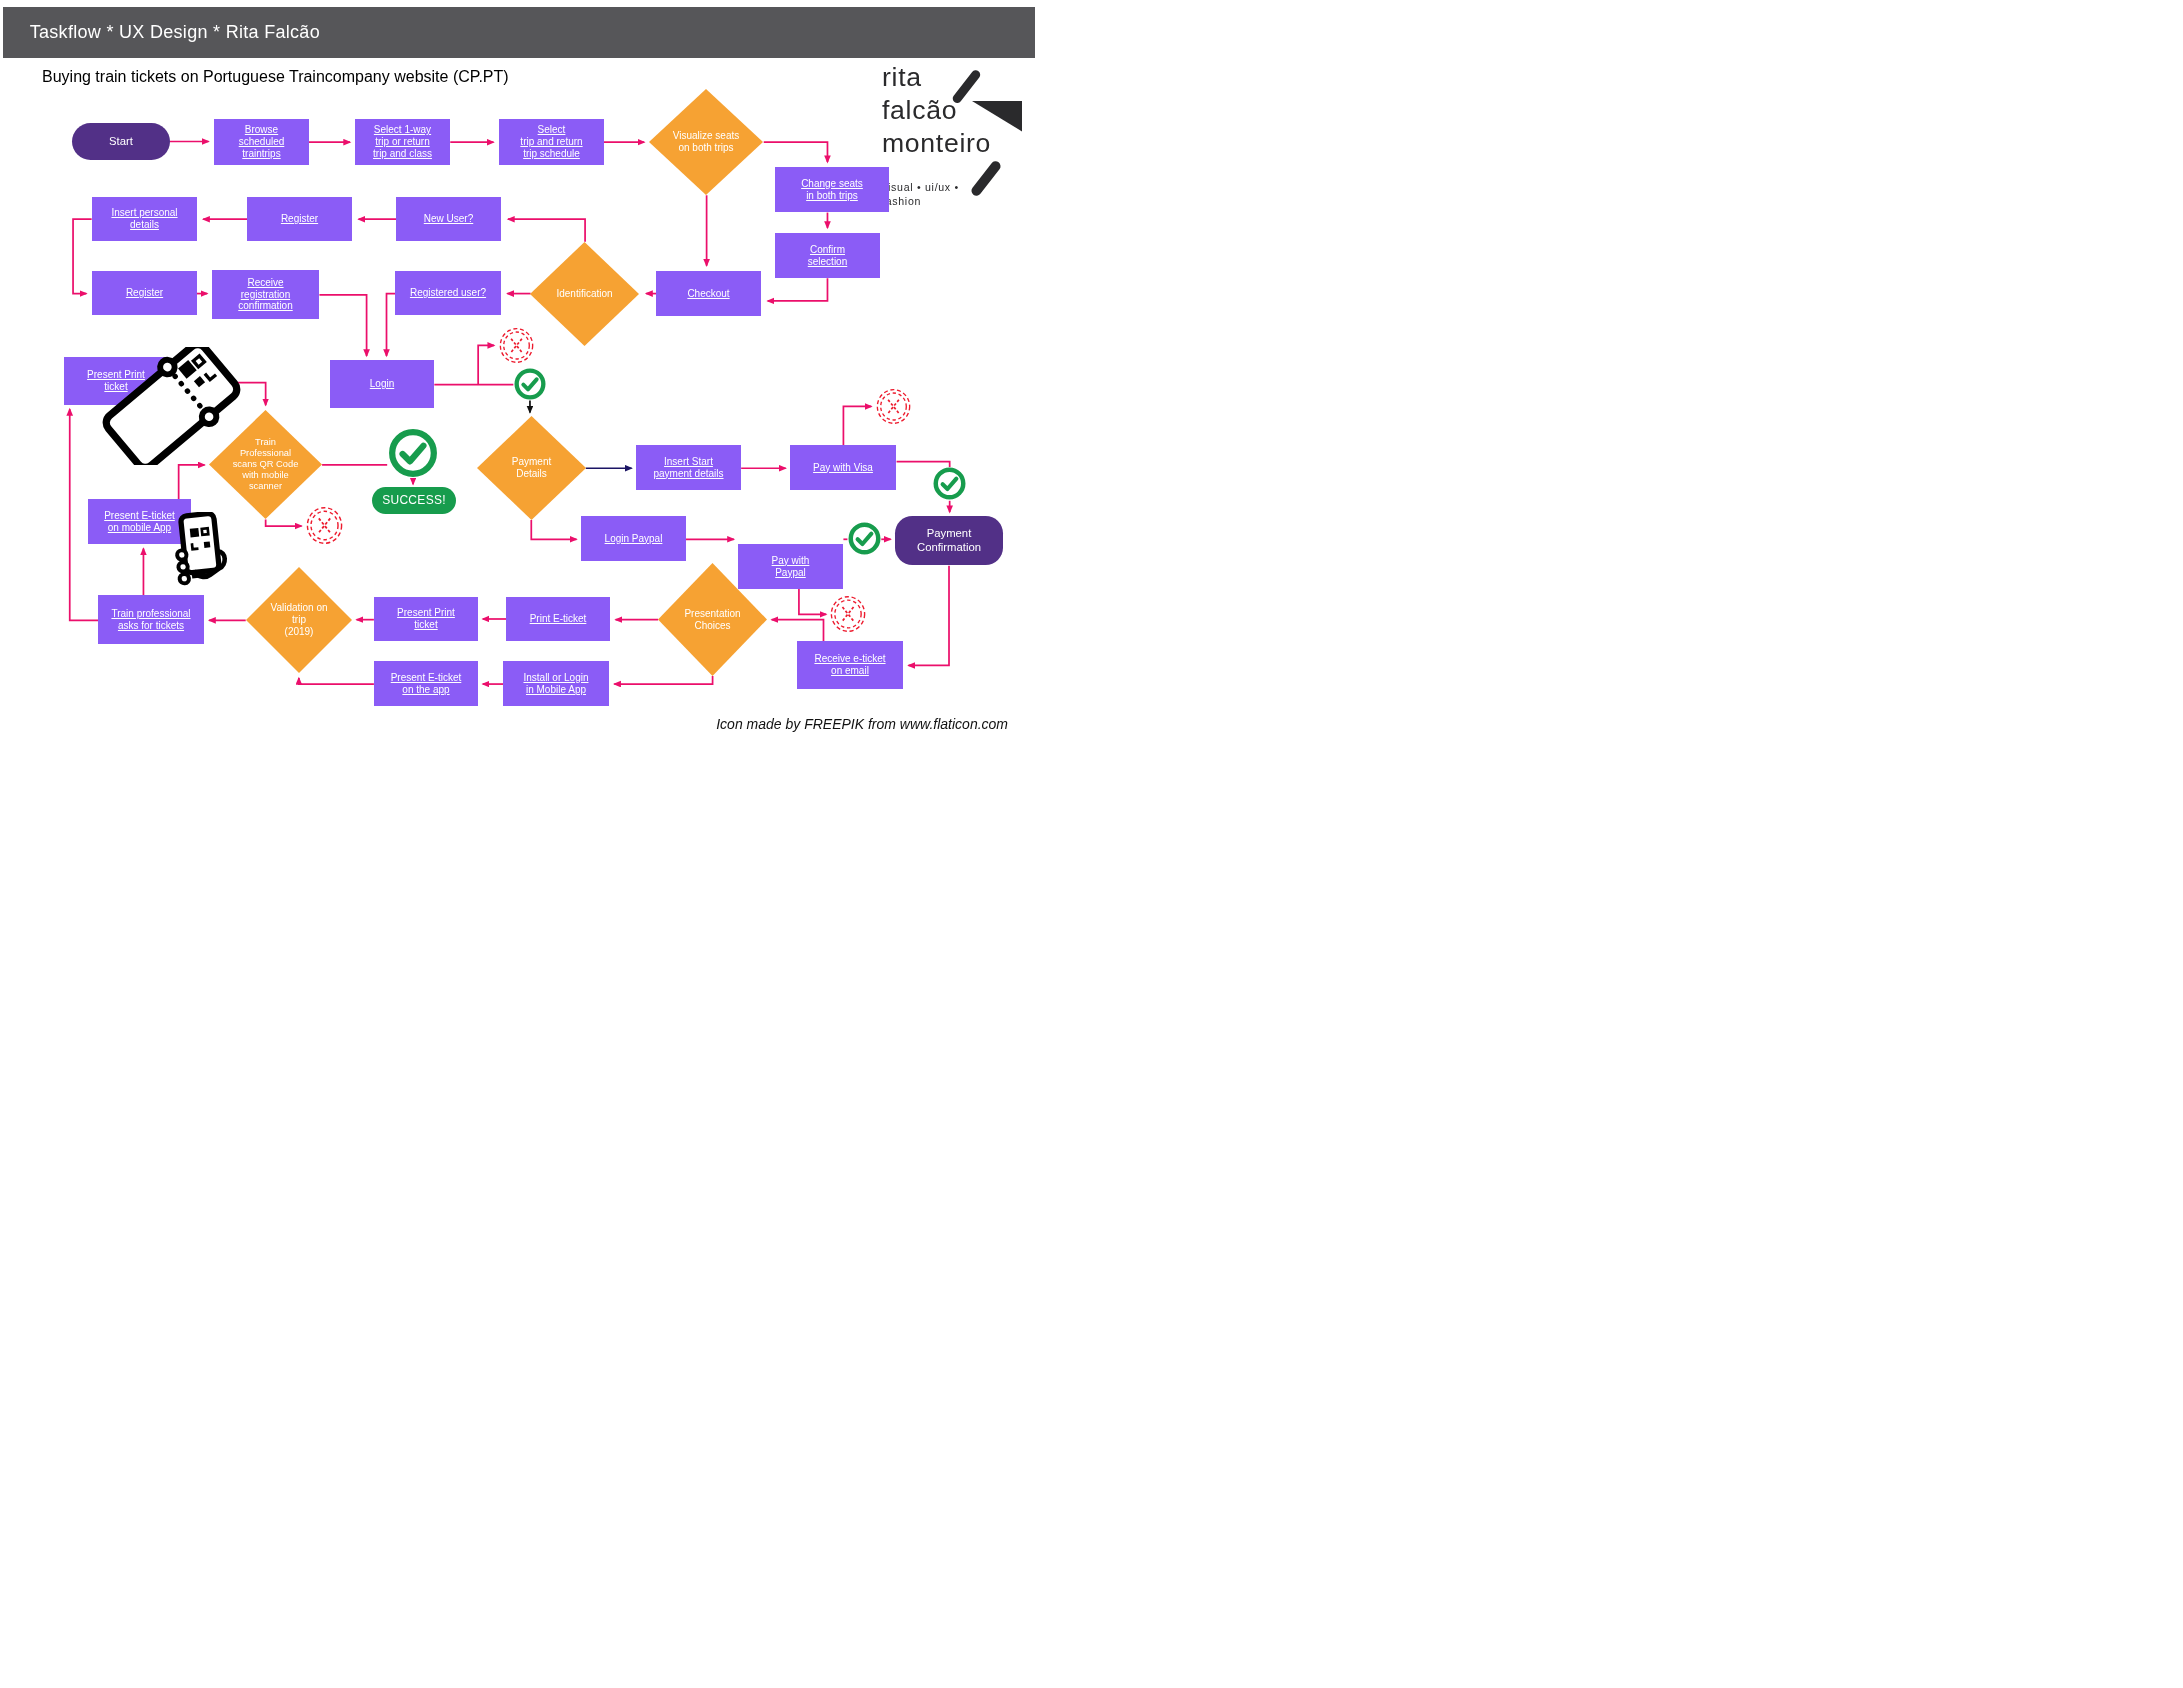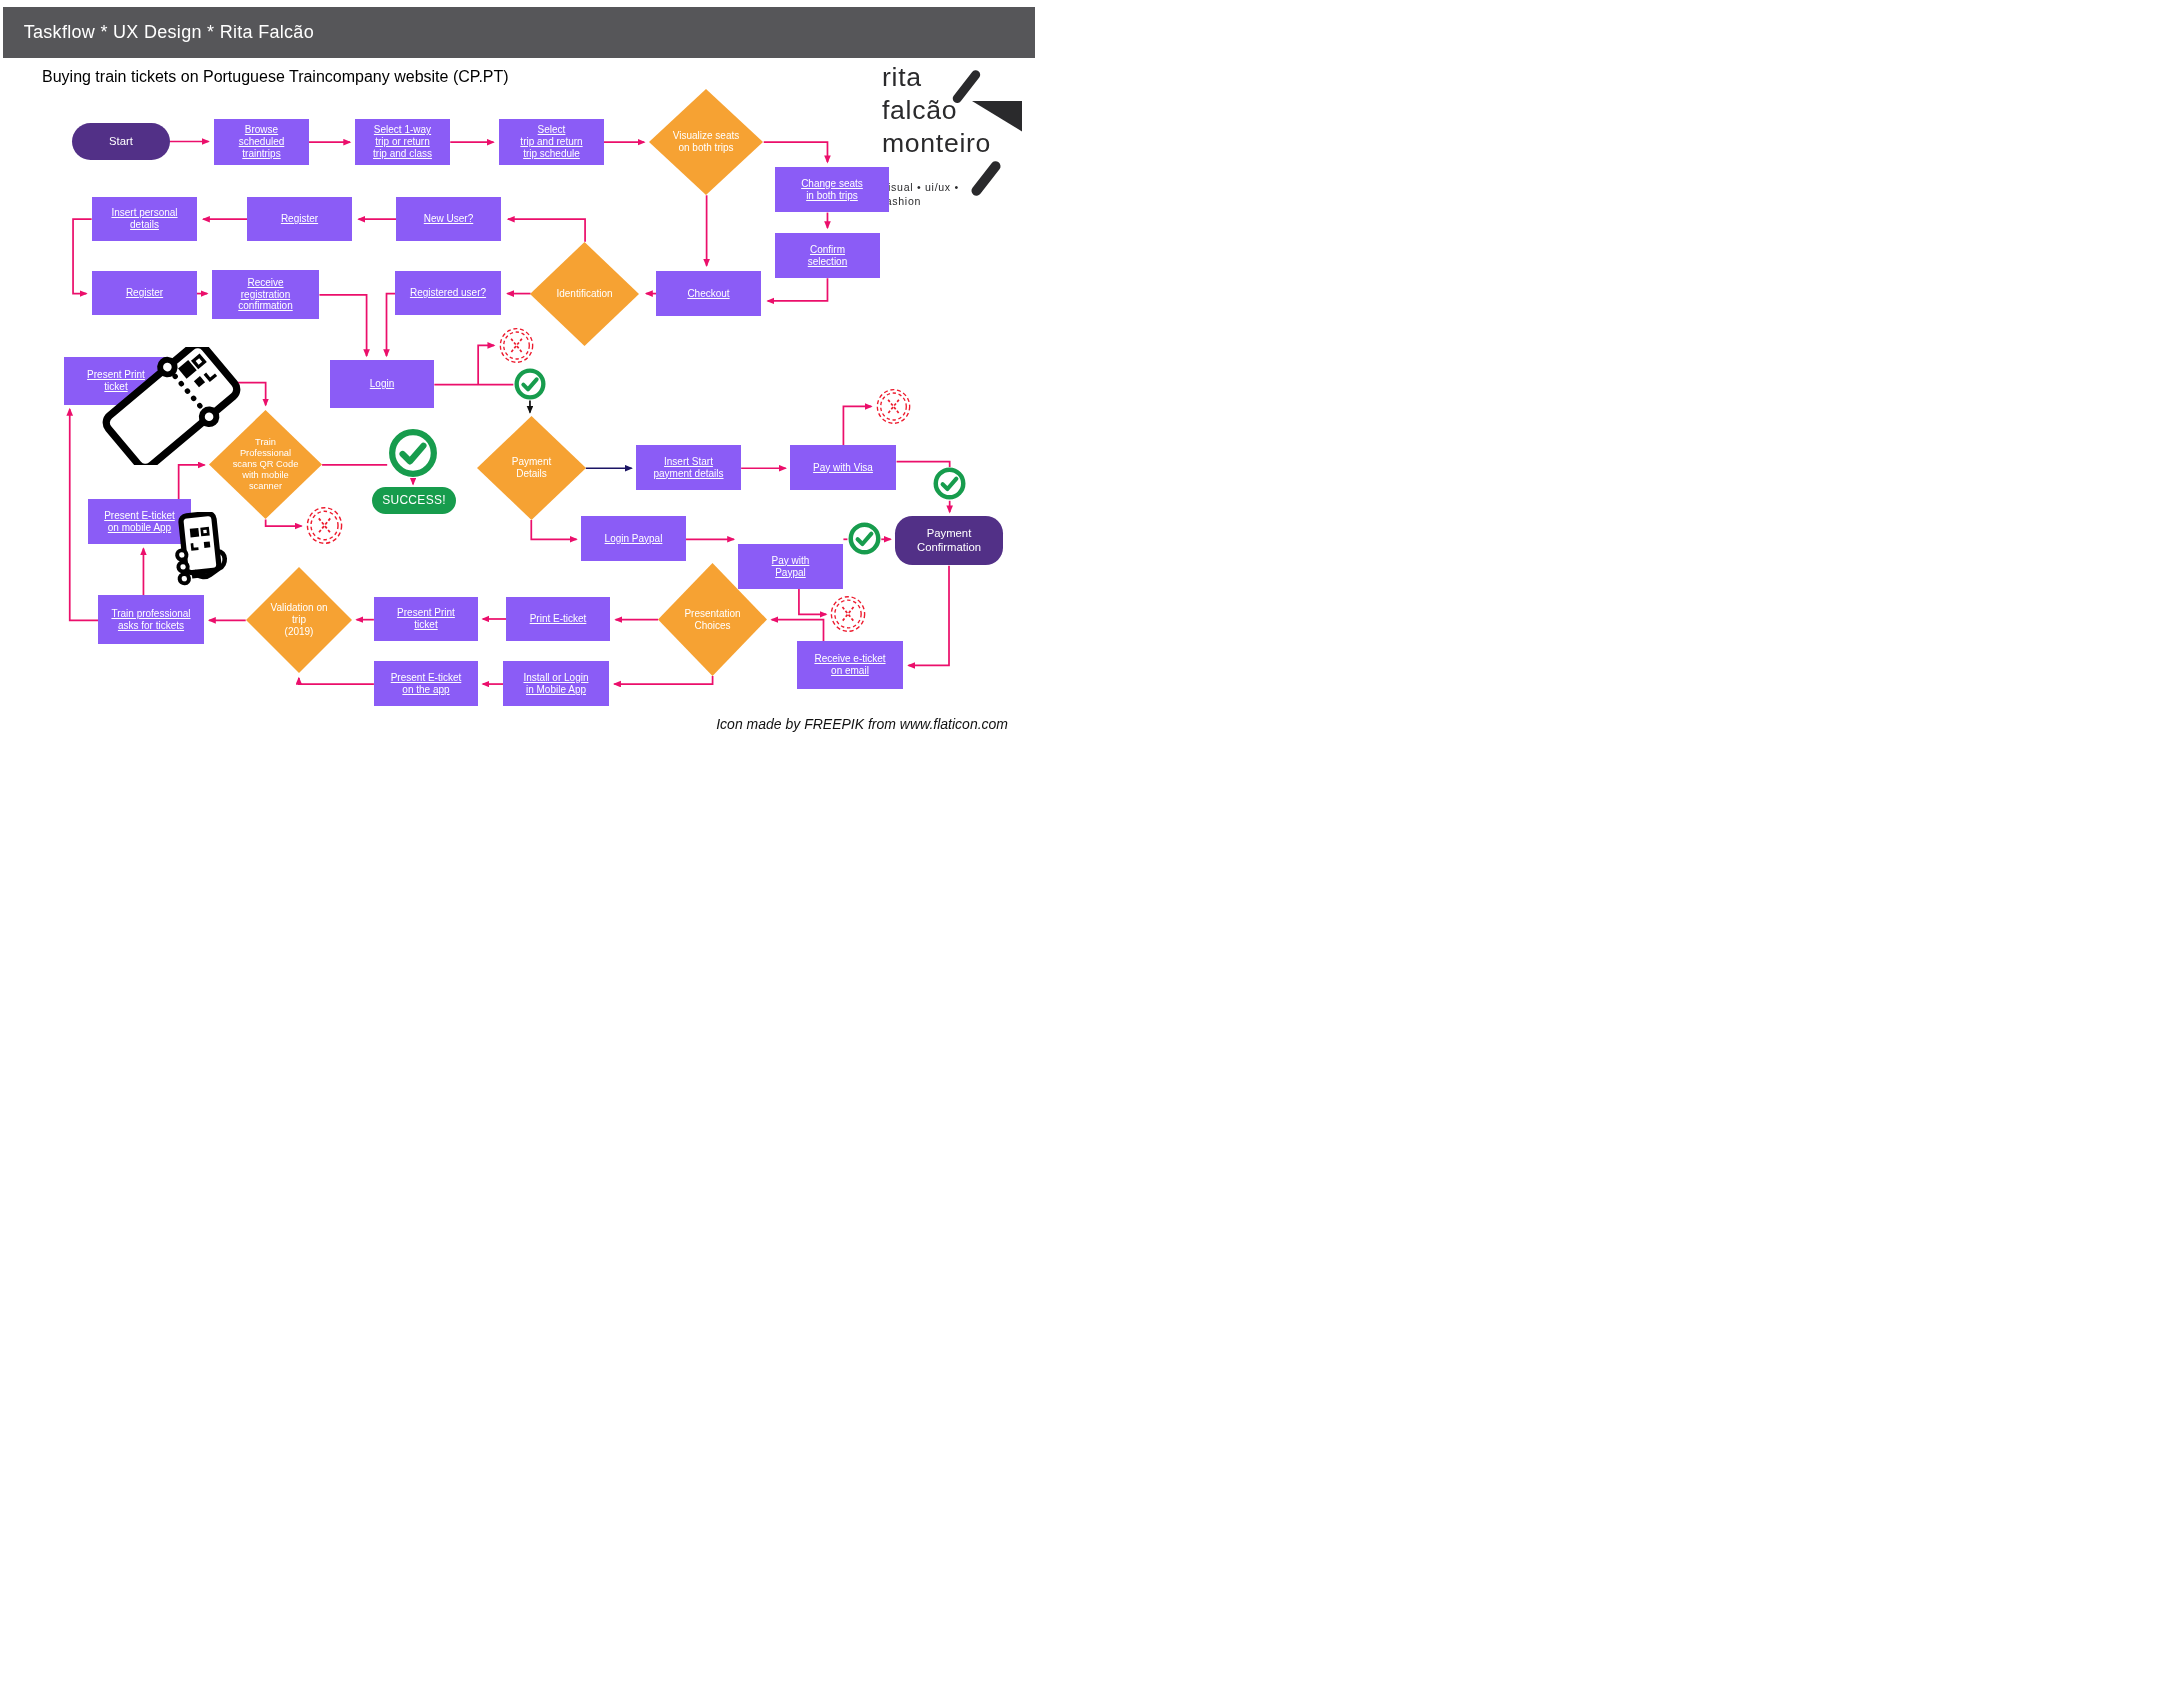--- a/index.html
+++ b/index.html
@@ -4,21 +4,21 @@
 <style>
   html,body{margin:0;padding:0;background:#fff;}
   #canvas{
     position:relative;width:1038px;height:803px;background:#fff;overflow:hidden;
     font-family:"Liberation Sans", sans-serif;
   }
   
   #headerbar{
     position:absolute;left:2.7px;top:6.6px;width:1032px;height:51px;
     background:#565659;color:#fff;display:flex;align-items:center;
-    font-size:18px;letter-spacing:0.3px;padding-left:21px;box-sizing:border-box;
+    font-size:18px;letter-spacing:0.3px;padding-left:27px;box-sizing:border-box;
   }
   #pagetitle{
     position:absolute;left:42px;top:68px;font-size:16px;color:#000;letter-spacing:0;
     white-space:nowrap;
   }
   #footercredit{
     position:absolute;right:30px;top:716px;font-size:14px;color:#111;white-space:nowrap;font-style:italic;
   }
   
   #logo{position:absolute;left:882px;top:61px;width:151px;height:133px;color:#2a2a2c;}

